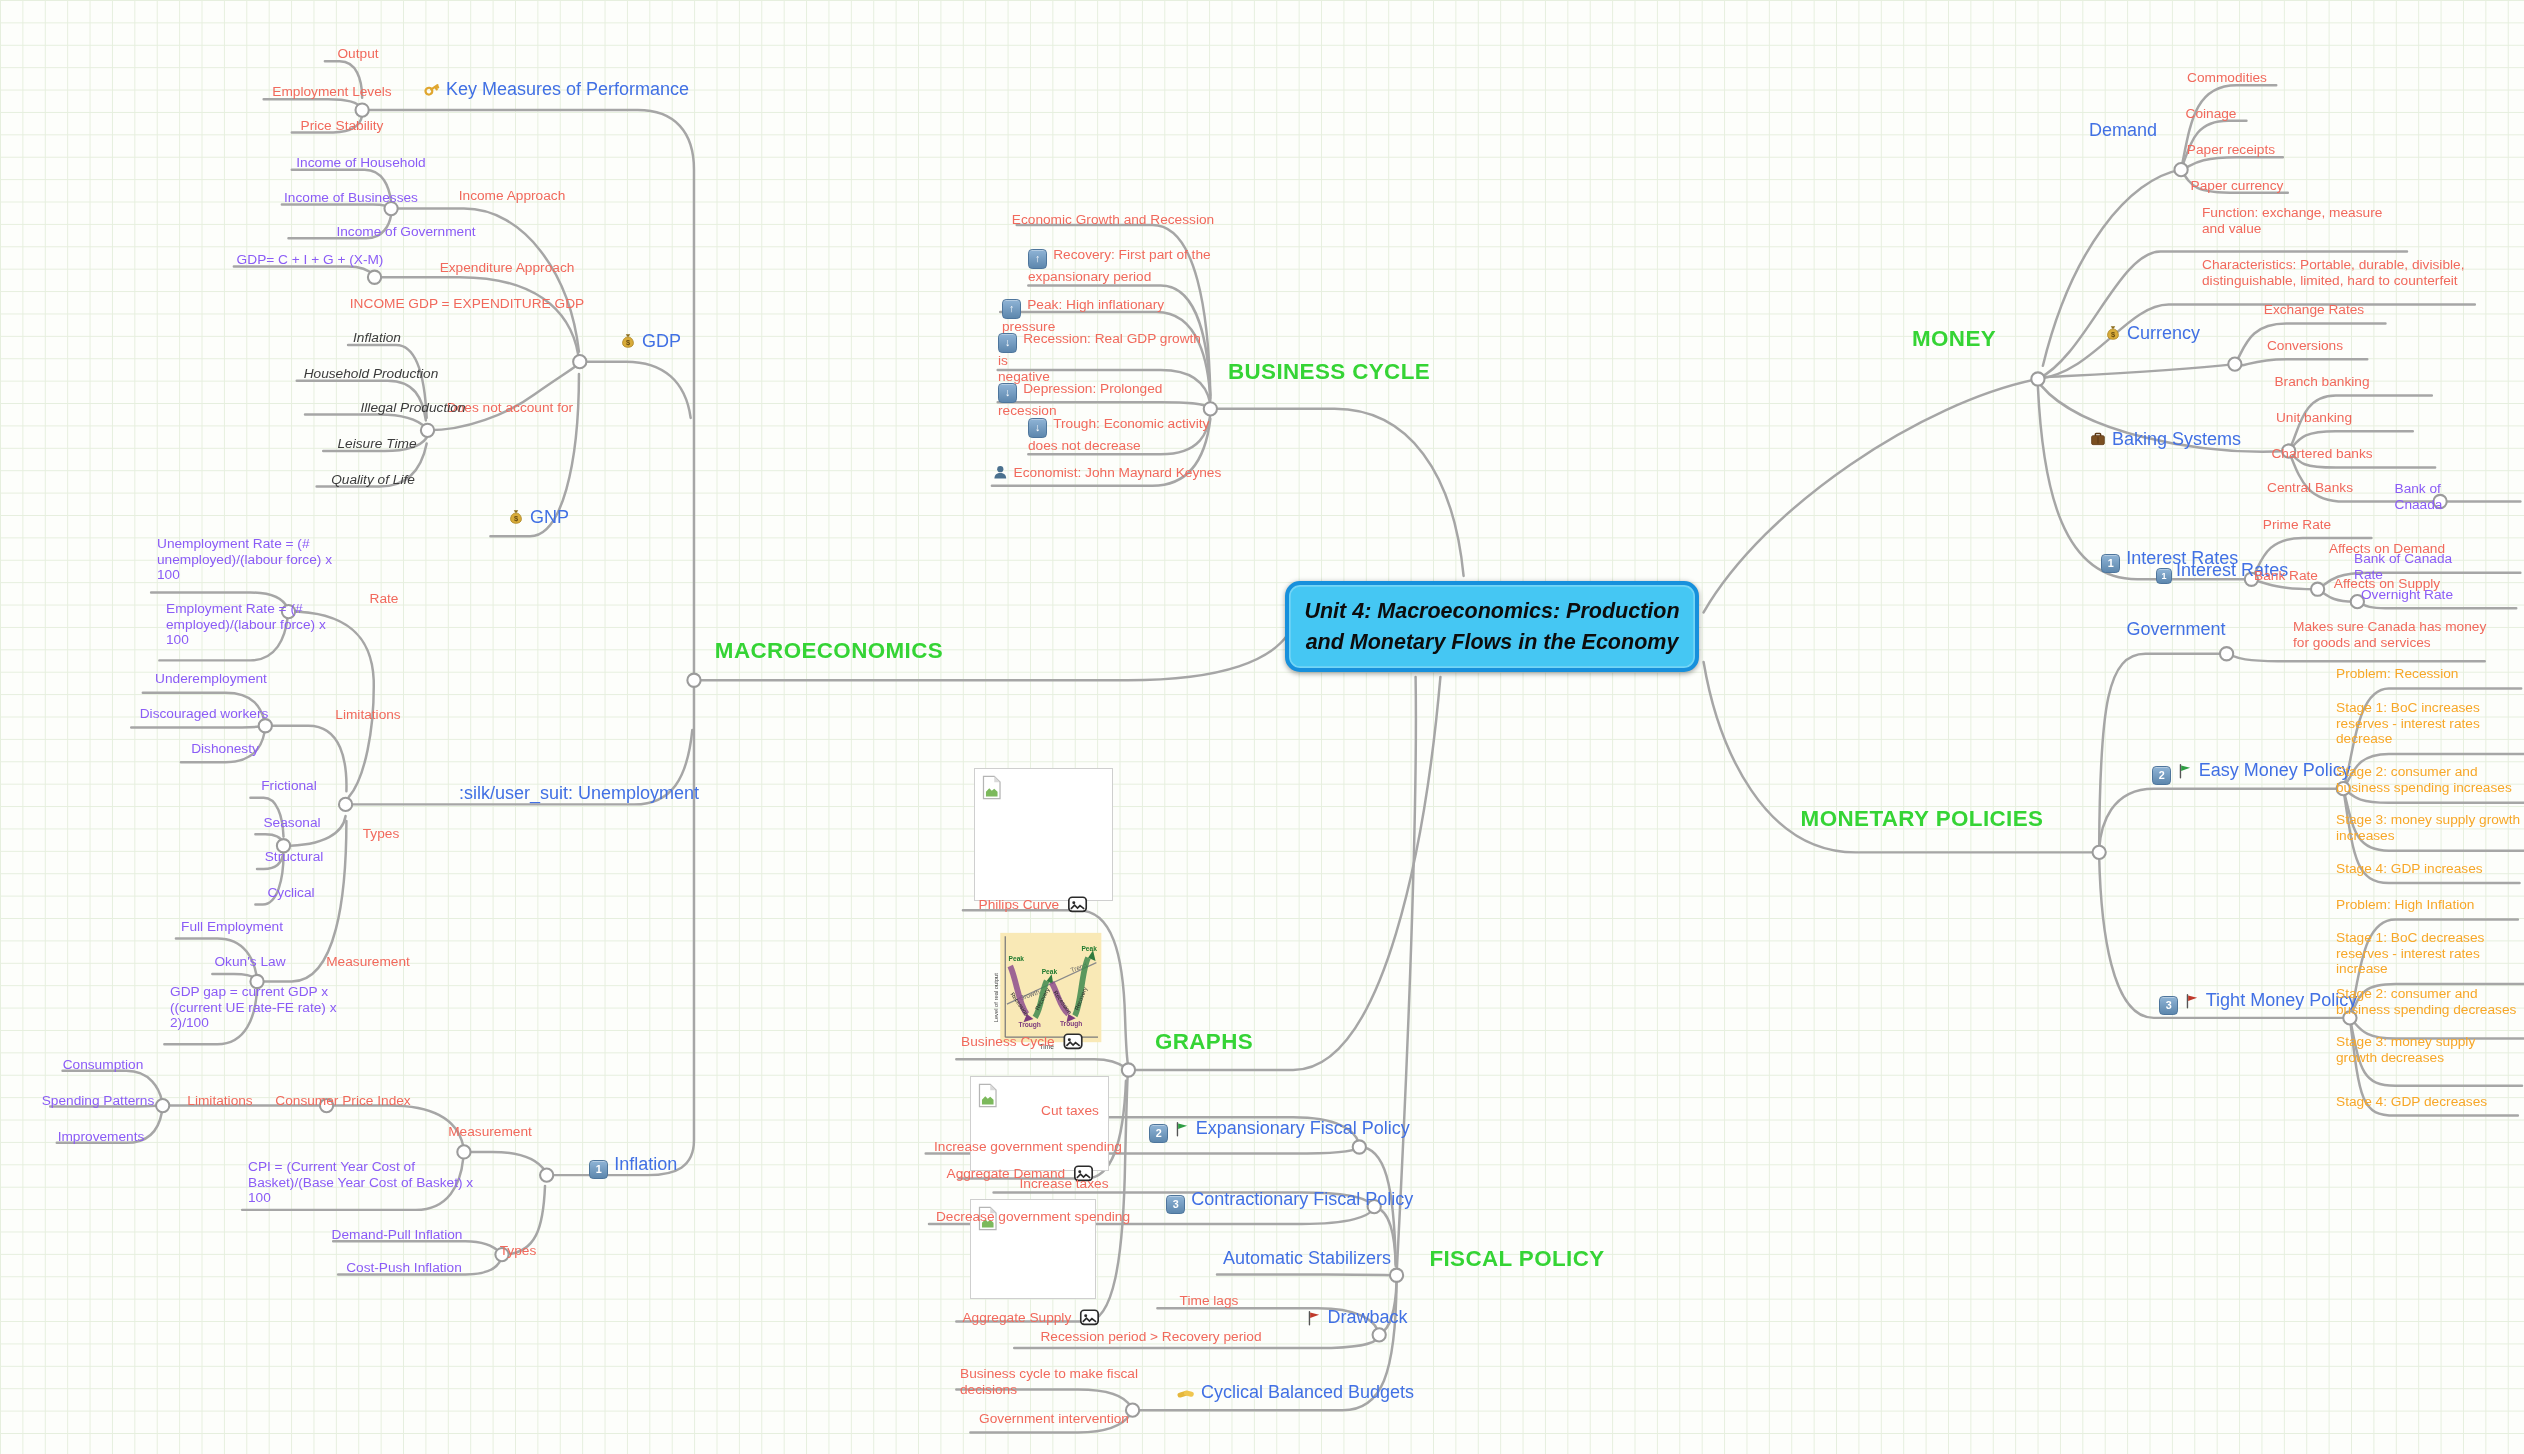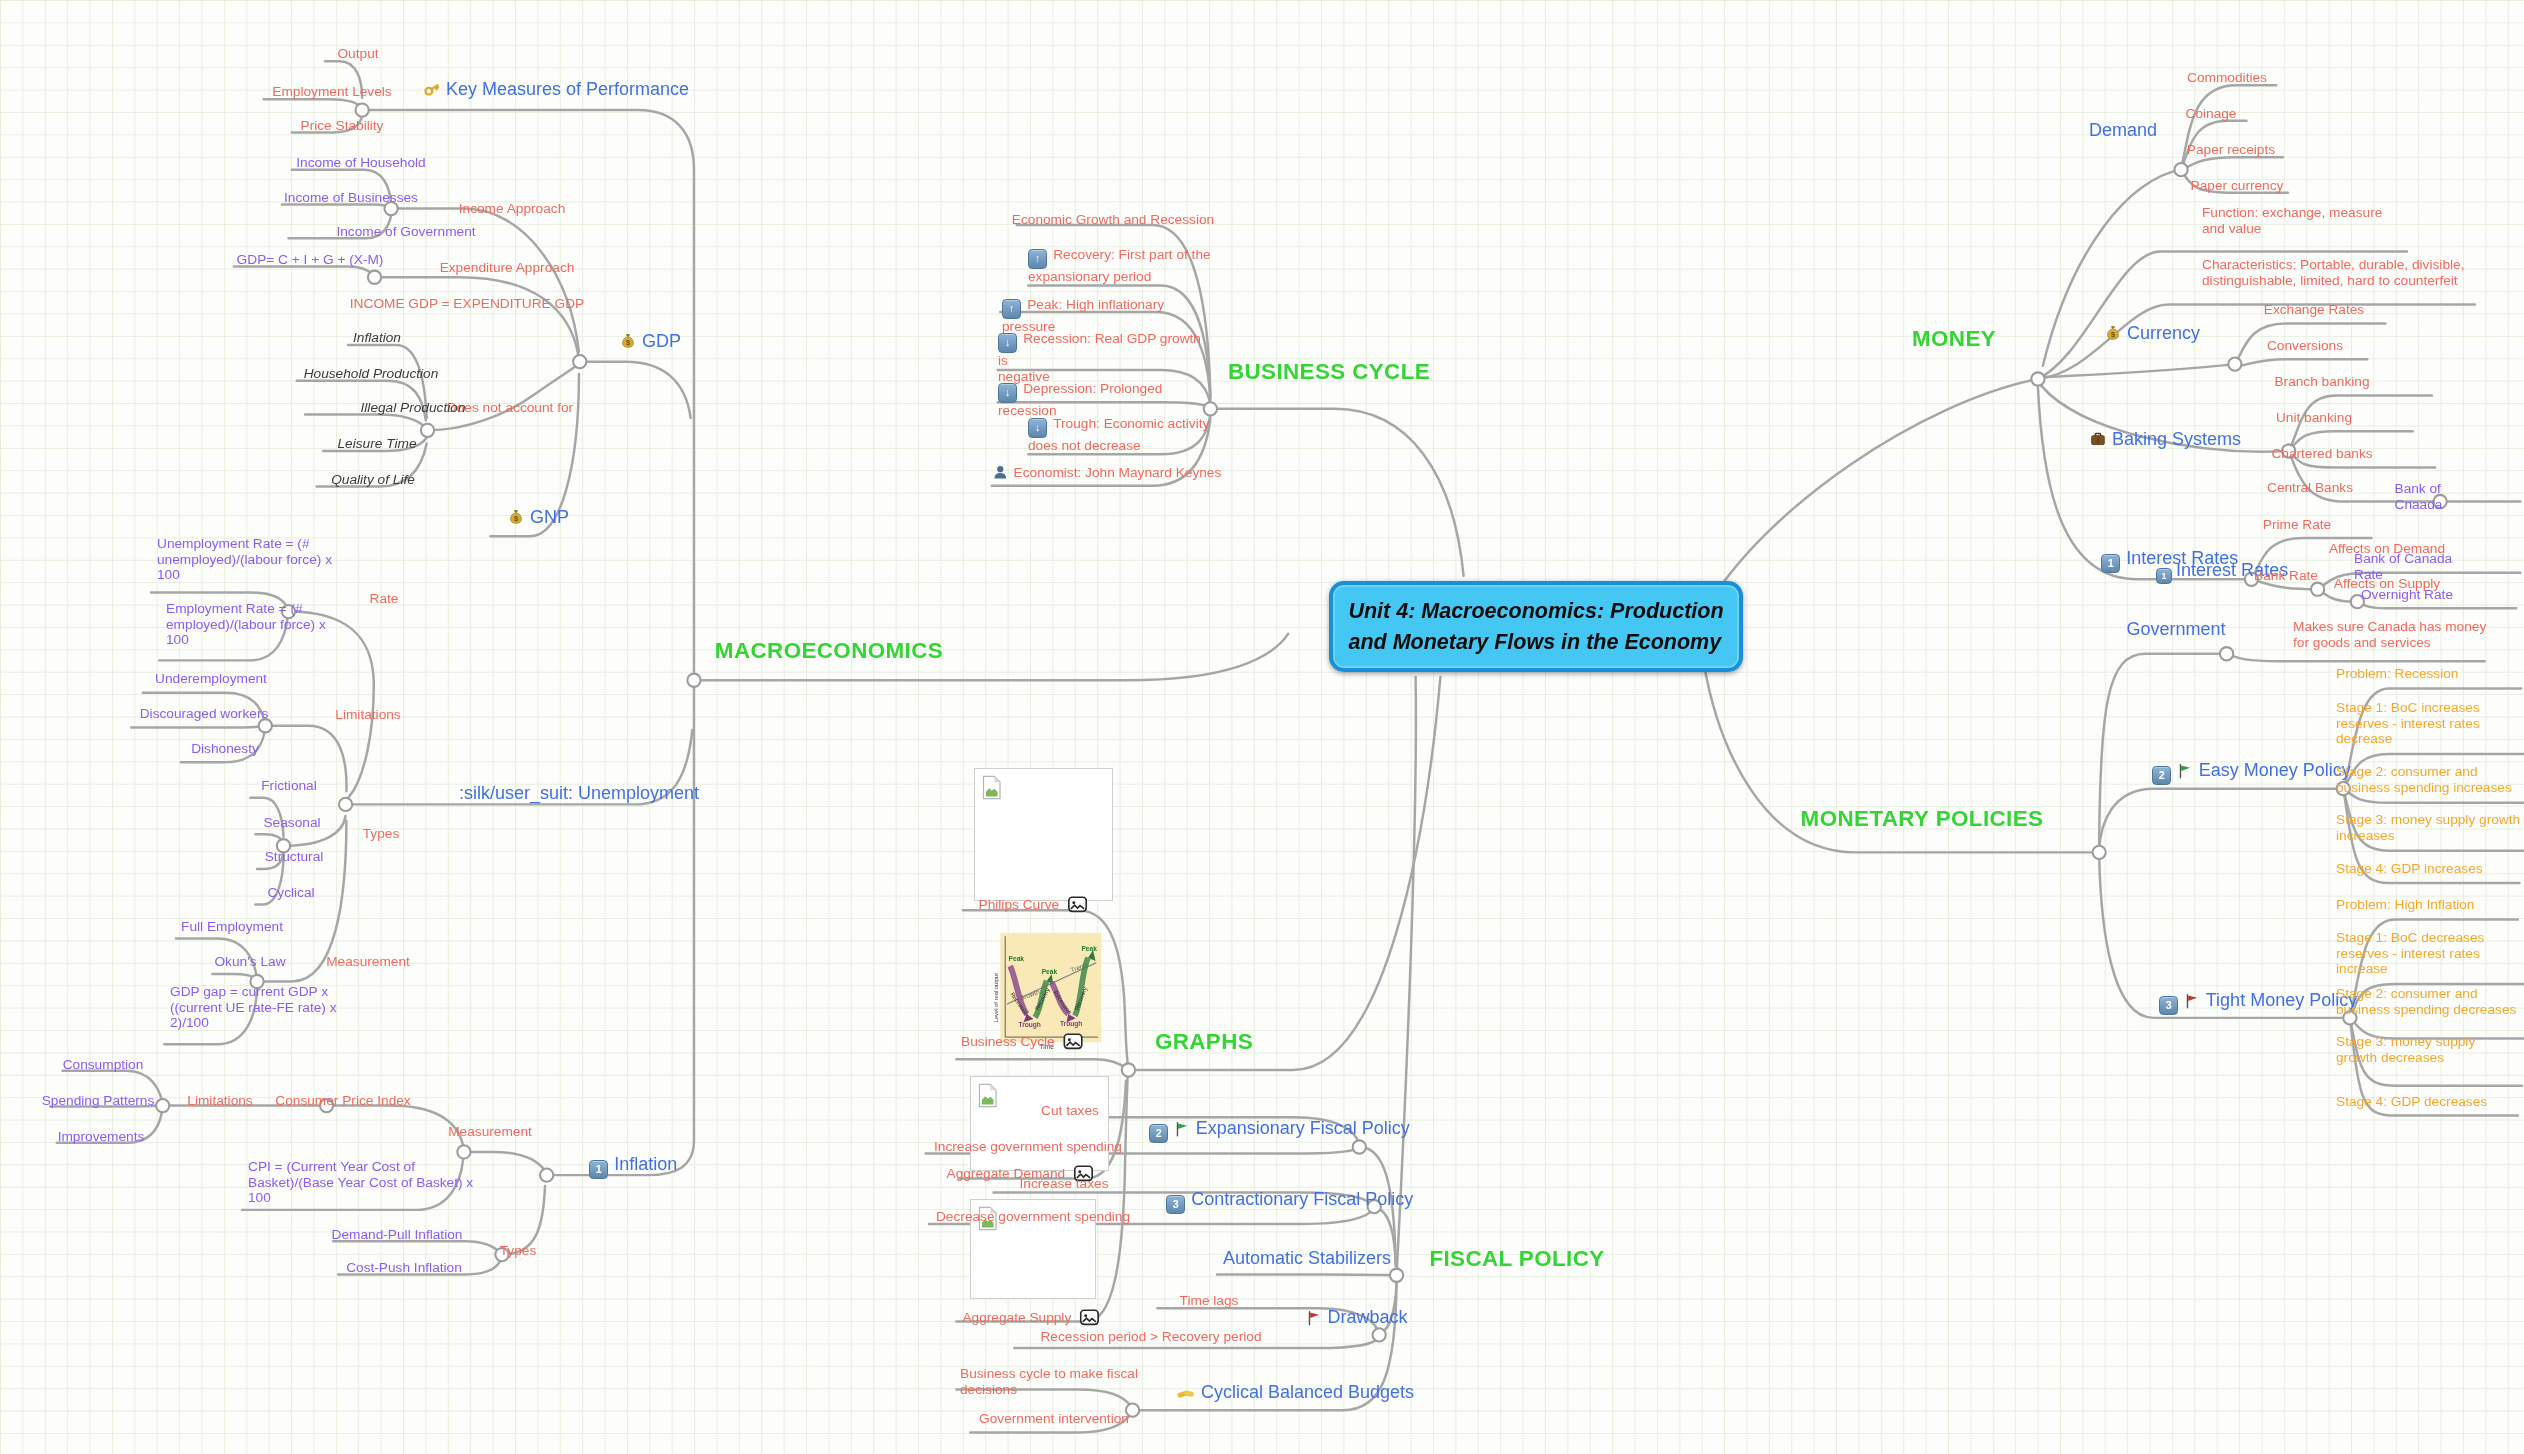--- a/index.html
+++ b/index.html
@@ -34,23 +34,23 @@
     align-items:center;justify-content:center;vertical-align:-3.3px;margin-right:5.8px;
     box-shadow:inset 0 0.8px 0 rgba(255,255,255,.45);
   }
   .keycap.small{width:14px;height:14px;font-size:9px;vertical-align:-2.5px;margin-right:4.1px;}
   .icn{display:inline-block;vertical-align:-3.3px;margin-right:5px;}
   .icn-after{display:inline-block;vertical-align:-3.3px;margin-left:8.3px;}
   #central{
     position:absolute;left:1285px;top:581px;width:414px;height:91px;
     background:#45c7f3;border:4.1px solid #1790dc;border-radius:15px;
     box-shadow:0 1.7px 5px rgba(0,0,0,.35), inset 0 0 0 1.7px rgba(255,255,255,.25);
-    display:flex;align-items:center;justify-content:center;text-align:left;
+    display:flex;align-items:center;justify-content:center;text-align:center;
     font-size:21.5px;line-height:31px;font-weight:bold;font-style:italic;color:#0c0c0c;
-    white-space:pre-line;cursor:pointer;box-sizing:border-box;margin-left:44px;
+    white-space:pre-line;cursor:pointer;box-sizing:border-box;
   }
   .broken{
     position:absolute;background:#ffffff;border:0.8px solid #cfcfcf;
   }
   .thumb{position:absolute;}
 </style>
 </head>
 <body>
 
 <div id="map">
@@ -262,21 +262,21 @@
       <div class="node red" style="top: 118px; left: 342px; transform: translateX(-50%);"><span class="lbl">Price Stability</span></div>
       <div class="node blue" style="top: 79px; left: 556px; transform: translateX(-50%);"><span class="icn"><svg width="18" height="18" viewBox="0 0 24 24">
             <g transform="rotate(-35 12 12)">
               <circle cx="7" cy="12" r="4.5" fill="none" stroke="#e0a62e" stroke-width="3"></circle>
               <path d="M11 12h10M17 12v4M20 12v3" stroke="#e0a62e" stroke-width="3" fill="none" stroke-linecap="round"></path>
             </g>
           </svg></span><span class="lbl">Key Measures of Performance</span></div>
       <div class="node black" style="top: 155px; left: 361px; transform: translateX(-50%);"><span class="lbl">Income of Household</span></div>
       <div class="node black" style="top: 190px; left: 351px; transform: translateX(-50%);"><span class="lbl">Income of Businesses</span></div>
       <div class="node black" style="top: 224px; left: 363px; transform: translateX(-50%); margin-left: 43px;"><span class="lbl">Income of Government</span></div>
-      <div class="node red" style="top: 201px; left: 512px; transform: translateX(-50%);"><span class="lbl">Income Approach</span></div>
+      <div class="node red" style="top: 188px; left: 512px; transform: translateX(-50%);"><span class="lbl">Income Approach</span></div>
       <div class="node black" style="top: 252px; left: 310px; transform: translateX(-50%);"><span class="lbl">GDP= C + I + G + (X-M)</span></div>
       <div class="node red" style="top: 260px; left: 507px; transform: translateX(-50%);"><span class="lbl">Expenditure Approach</span></div>
       <div class="node red" style="top: 296px; left: 467px; transform: translateX(-50%);"><span class="lbl">INCOME GDP = EXPENDITURE GDP</span></div>
       <div class="node blue" style="top: 331px; left: 650px; transform: translateX(-50%);"><span class="icn"><svg width="18" height="18" viewBox="0 0 24 24" style="font-size:22px">
             <path d="M9 3h6l-2.2 3.4h-1.6z" fill="#8a6d1f"></path>
             <path d="M12 6.6c4.6 0 7.2 4.2 7.2 8.4 0 3.4-3 5.4-7.2 5.4s-7.2-2-7.2-5.4c0-4.2 2.6-8.4 7.2-8.4z" fill="#d8ab39" stroke="#a8801f" stroke-width="1"></path>
             <text x="12" y="17.5" font-size="10" text-anchor="middle" fill="#6b4e12" font-weight="bold" font-family="Liberation Sans, sans-serif">$</text>
           </svg></span><span class="lbl">GDP</span></div>
       <div class="node blue" style="top: 507px; left: 538px; transform: translateX(-50%);"><span class="icn"><svg width="18" height="18" viewBox="0 0 24 24" style="font-size:22px">
             <path d="M9 3h6l-2.2 3.4h-1.6z" fill="#8a6d1f"></path>

